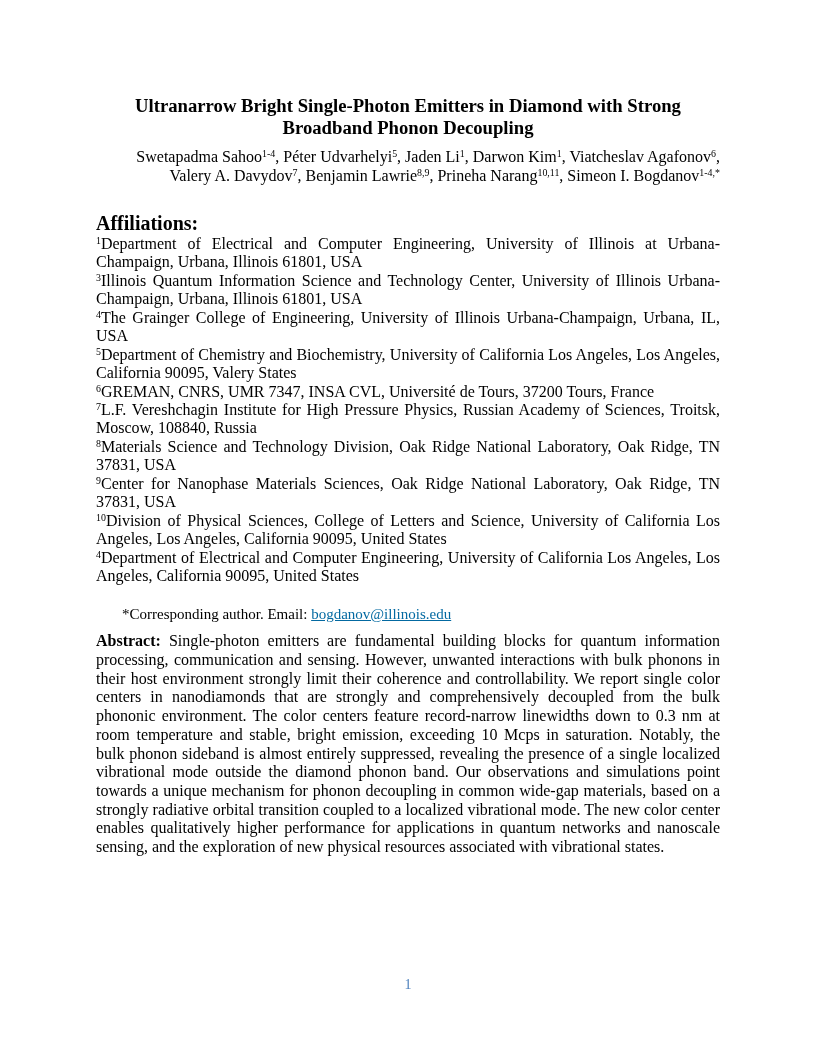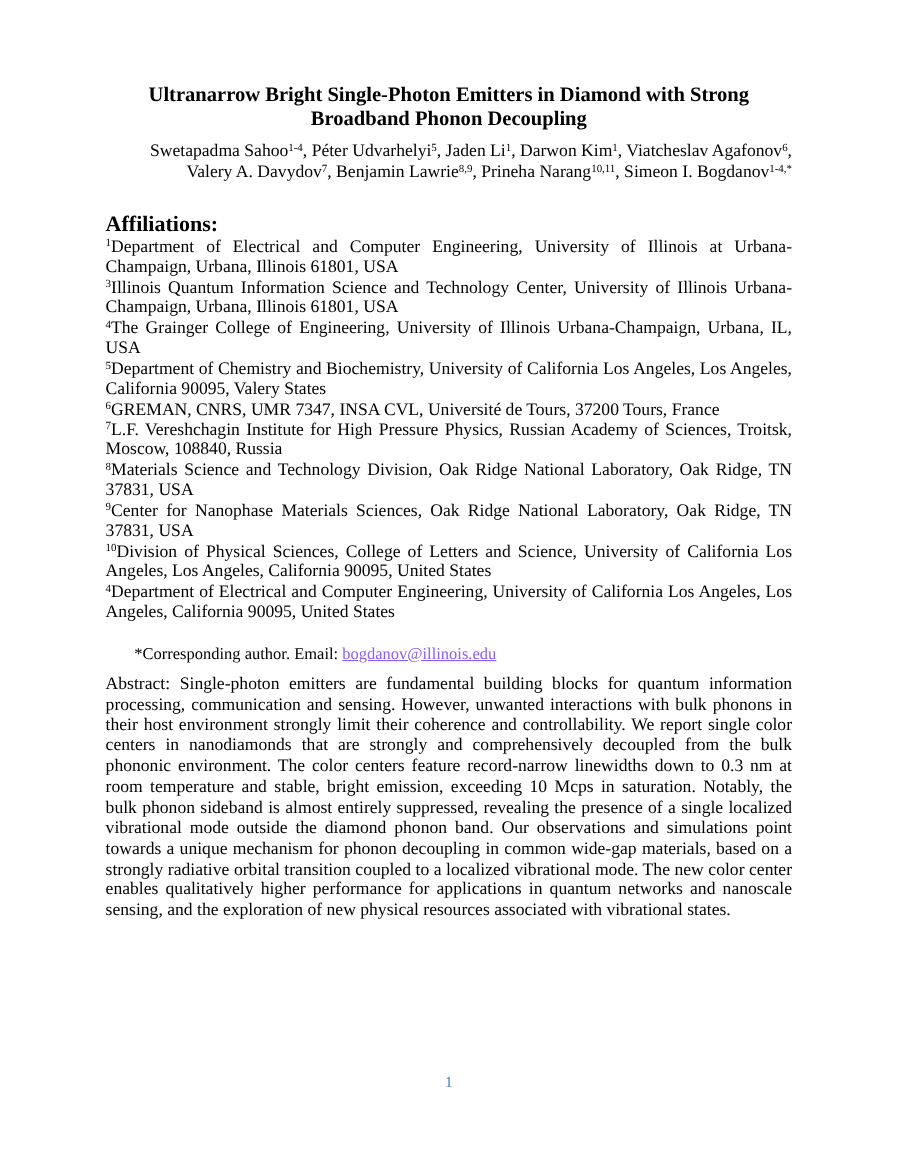--- a/index.html
+++ b/index.html
@@ -9,21 +9,21 @@
   }
   .page {
     position: relative;
     width: 816px;
     height: 1056px;
     margin: 0 auto;
     background: #ffffff;
     font-family: "Liberation Serif", "DejaVu Serif", serif;
     color: #000000;
     box-sizing: border-box;
-    padding: 76px 96px 0 96px;
+    padding: 95px 96px 0 96px;
     overflow: hidden;
   }
   .title {
     text-align: center;
     font-weight: bold;
     font-size: 18.7px;
     line-height: 1.18;
     margin: 0 0 9px 0;
   }
   .authors {
@@ -52,32 +52,32 @@
     line-height: 1.155;
     text-align: justify;
   }
   .corresponding {
     margin-left: 26px;
     margin-top: 20px;
     font-size: 15px;
     line-height: 1.17;
   }
   .email-link {
-    color: #8b5cf6;
+    color: #0369a1;
     text-decoration: underline;
     cursor: pointer;
   }
   .abstract {
     margin-top: 9px;
     font-size: 16px;
     line-height: 1.17;
     text-align: justify;
   }
   .abstract .label {
-    font-weight: normal;
+    font-weight: bold;
   }
   .page-number {
     position: absolute;
     top: 977px;
     left: 0;
     width: 100%;
     text-align: center;
     font-size: 14px;
     color: #4a7ebb;
   }

